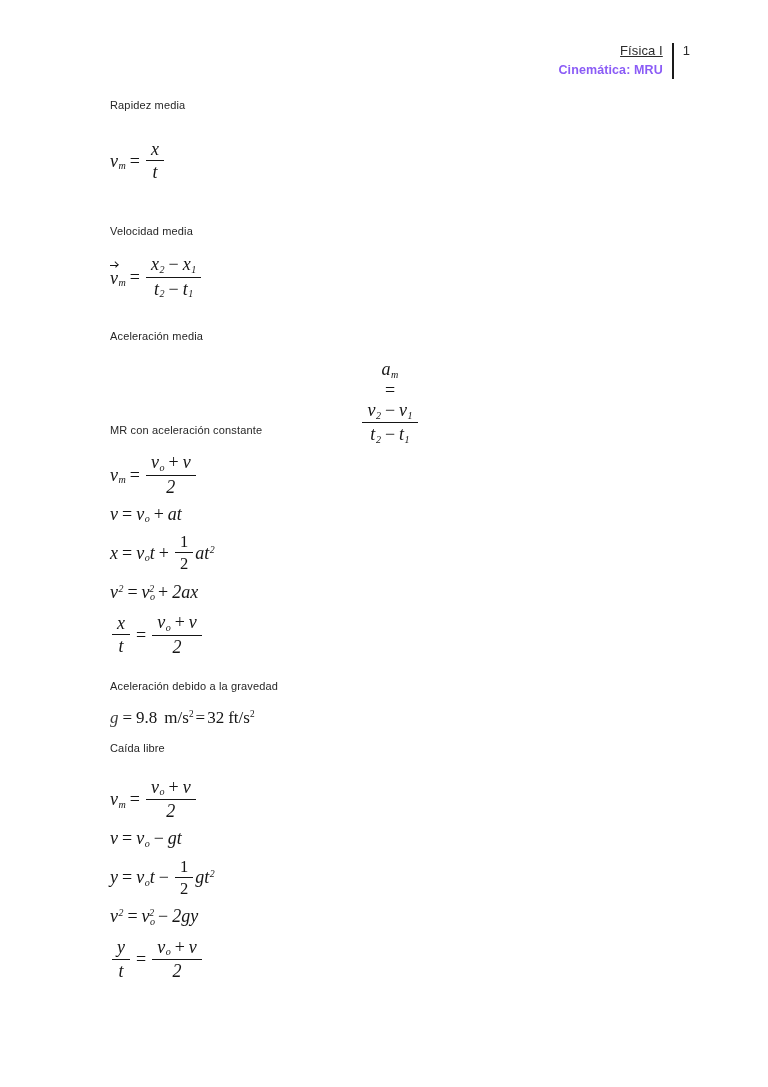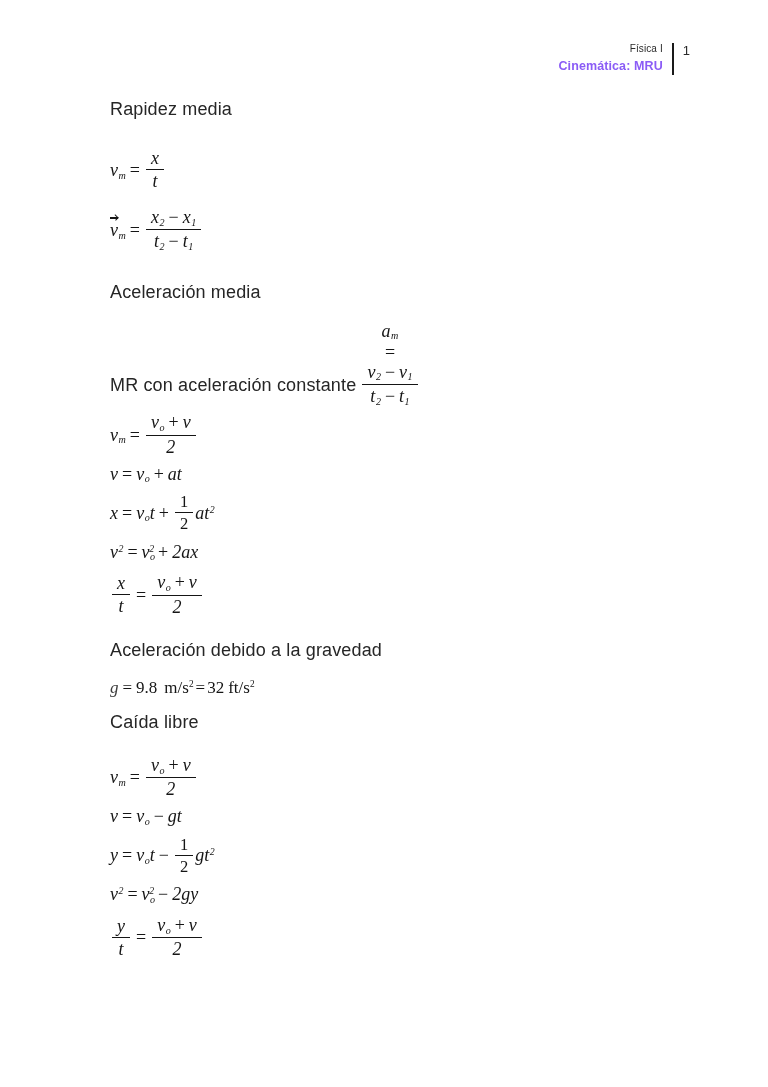--- a/index.html
+++ b/index.html
@@ -31,23 +31,24 @@
     display: flex;
     justify-content: flex-end;
     align-items: stretch;
   }
   .header-text {
     text-align: right;
     padding-right: 9px;
     line-height: 1.45;
   }
   .header-line1 {
-    font-size: 10px;
+    font-size: 13px;
     color: #2b2b2b;
     letter-spacing: .1px;
+    text-decoration: underline;
   }
   .header-line2 {
     font-size: 12.5px;
     font-weight: bold;
     color: #8b5cf6;
     letter-spacing: .1px;
   }
   .header-bar {
     width: 2px;
     background: #1a1a1a;
@@ -64,21 +65,21 @@
 
   
   .content {
     position: absolute;
     left: 110px;
     top: 98px;
     width: 560px;
   }
 
   .label {
-    font-size: 18px;
+    font-size: 11px;
     color: #262626;
     letter-spacing: .15px;
     line-height: 1.3;
   }
 
   
   .math {
     font-family: "Liberation Serif", "DejaVu Serif", serif;
     font-style: italic;
     color: #151515;
@@ -179,20 +180,21 @@
 
     <div class="math" style="margin-top:28px; height:42px;">
       <span class="var"><span>v</span><sub class="sb">m</sub></span>
       <span class="op">=</span>
       <span class="frac">
         <span class="num">x</span>
         <span class="den">t</span>
       </span>
     </div>
 
+    <div class="label" style="margin-top:42px;">Velocidad media</div>
 
     <div class="math" style="margin-top:18px; height:42px;">
       <span class="var"><span class="vec">v</span><sub class="sb">m</sub></span>
       <span class="op">=</span>
       <span class="frac">
         <span class="num">
           <span class="var"><span>x</span><sub class="sb">2</sub></span><span class="op">−</span><span class="var"><span>x</span><sub class="sb">1</sub></span>
         </span>
         <span class="den">
           <span class="var"><span>t</span><sub class="sb">2</sub></span><span class="op">−</span><span class="var"><span>t</span><sub class="sb">1</sub></span>
@@ -208,21 +210,21 @@
       <span class="frac">
         <span class="num">
           <span class="var"><span>v</span><sub class="sb">2</sub></span><span class="op">−</span><span class="var"><span>v</span><sub class="sb">1</sub></span>
         </span>
         <span class="den">
           <span class="var"><span>t</span><sub class="sb">2</sub></span><span class="op">−</span><span class="var"><span>t</span><sub class="sb">1</sub></span>
         </span>
       </span>
     </div>
 
-    <div class="label" style="margin-top:11px;">MR con aceleración constante</div>
+    <div class="label" style="margin-top:22px;">MR con aceleración constante</div>
 
     <div class="math" style="margin-top:18px; height:40px;">
       <span class="var"><span>v</span><sub class="sb">m</sub></span>
       <span class="op">=</span>
       <span class="frac">
         <span class="num">
           <span class="var"><span>v</span><sub class="sb">o</sub></span><span class="op">+</span><span>v</span>
         </span>
         <span class="den">2</span>
       </span>

